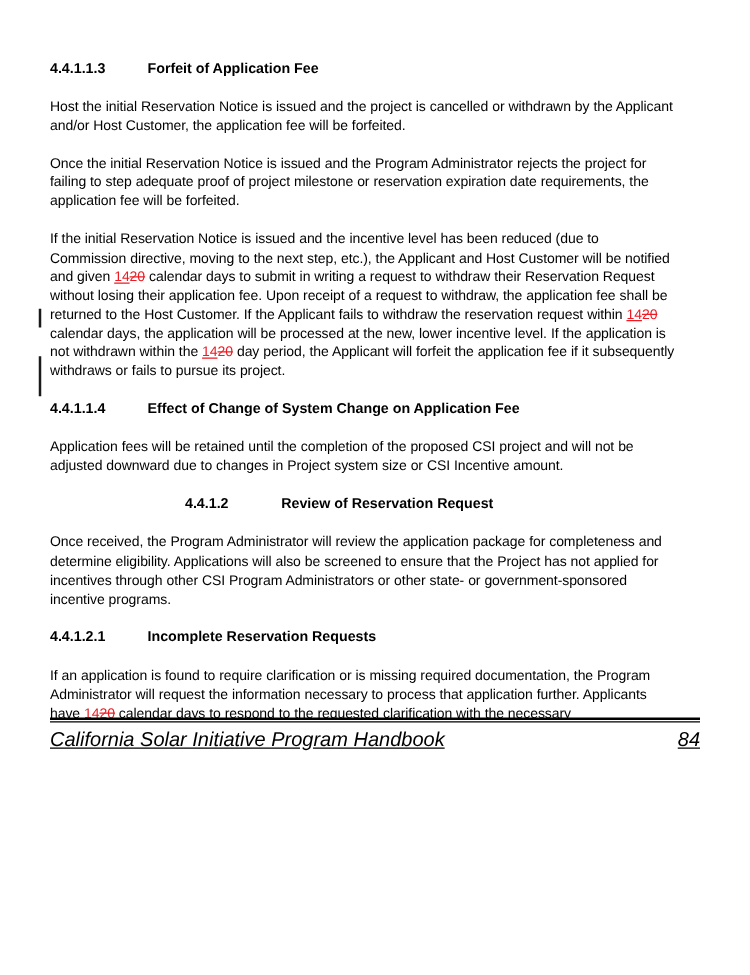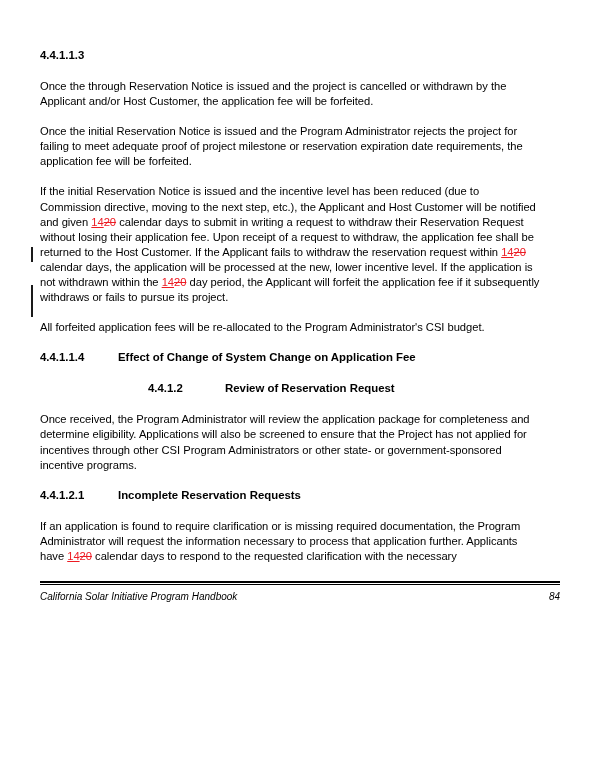--- a/index.html
+++ b/index.html
@@ -96,58 +96,60 @@
   }
   .footer-rule-bottom {
     height: 1px;
     background: #000000;
     width: 100%;
   }
   .footer-row {
     display: flex;
     justify-content: space-between;
     align-items: flex-start;
-    font-size: 10px;
+    font-size: 16px;
     font-style: italic;
     padding-top: 6px;
     font-family: "Liberation Sans", sans-serif;
+    text-decoration: underline;
   }
   .footer-title { white-space: nowrap; }
   .footer-page { white-space: nowrap; }
 </style>
 </head>
 <body>
 
 <div class="page">
 
   <div class="chbar" style="top:247px;height:15px;"></div>
   <div class="chbar" style="top:285px;height:32px;"></div>
   <div class="chbar" style="top:702px;height:15px;"></div>
 
   <div class="content">
 
     <div class="heading">
       <span class="num">4.4.1.1.3</span>
+      <span>Forfeit of Application Fee</span>
     </div>
 
-    <p class="para">Once the through Reservation Notice is issued and the project is cancelled or withdrawn by the Applicant and/or Host Customer, the application fee will be forfeited.</p>
+    <p class="para">Host the initial Reservation Notice is issued and the project is cancelled or withdrawn by the Applicant and/or Host Customer, the application fee will be forfeited.</p>
 
-    <p class="para">Once the initial Reservation Notice is issued and the Program Administrator rejects the project for failing to meet adequate proof of project milestone or reservation expiration date requirements, the application fee will be forfeited.</p>
+    <p class="para">Once the initial Reservation Notice is issued and the Program Administrator rejects the project for failing to step adequate proof of project milestone or reservation expiration date requirements, the application fee will be forfeited.</p>
 
 
     <p class="para"><span>If the initial Reservation Notice is issued and the incentive level has been reduced (due to Commission directive, moving to the next step, etc.), the Applicant and Host Customer will be notified and given </span><span class="ins">14</span><span class="del">20</span><span> calendar days to submit in writing a request to withdraw their Reservation Request without losing their application fee. Upon receipt of a request to withdraw, the application fee shall be returned to the Host Customer. If the Applicant fails to withdraw the reservation request within </span><span class="ins">14</span><span class="del">20</span><span> calendar days, the application will be processed at the new, lower incentive level. If the application is not withdrawn within the </span><span class="ins">14</span><span class="del trail">20</span><span> day period, the Applicant will forfeit the application fee if it subsequently withdraws or fails to pursue its project.</span></p>
 
 
-    <p class="para">All forfeited application fees will be re-allocated to the Program Administrator's CSI budget.</p>
 
     <div class="heading">
       <span class="num">4.4.1.1.4</span>
       <span>Effect of Change of System Change on Application Fee</span>
     </div>
 
+    <p class="para">Application fees will be retained until the completion of the proposed CSI project and will not be adjusted downward due to changes in Project system size or CSI Incentive amount.</p>
 
     <div class="heading h-indent">
       <span class="num">4.4.1.2</span>
       <span>Review of Reservation Request</span>
     </div>
 
     <p class="para">Once received, the Program Administrator will review the application package for completeness and determine eligibility. Applications will also be screened to ensure that the Project has not applied for incentives through other CSI Program Administrators or other state- or government-sponsored incentive programs.</p>
 
     <div class="heading">
       <span class="num">4.4.1.2.1</span>

